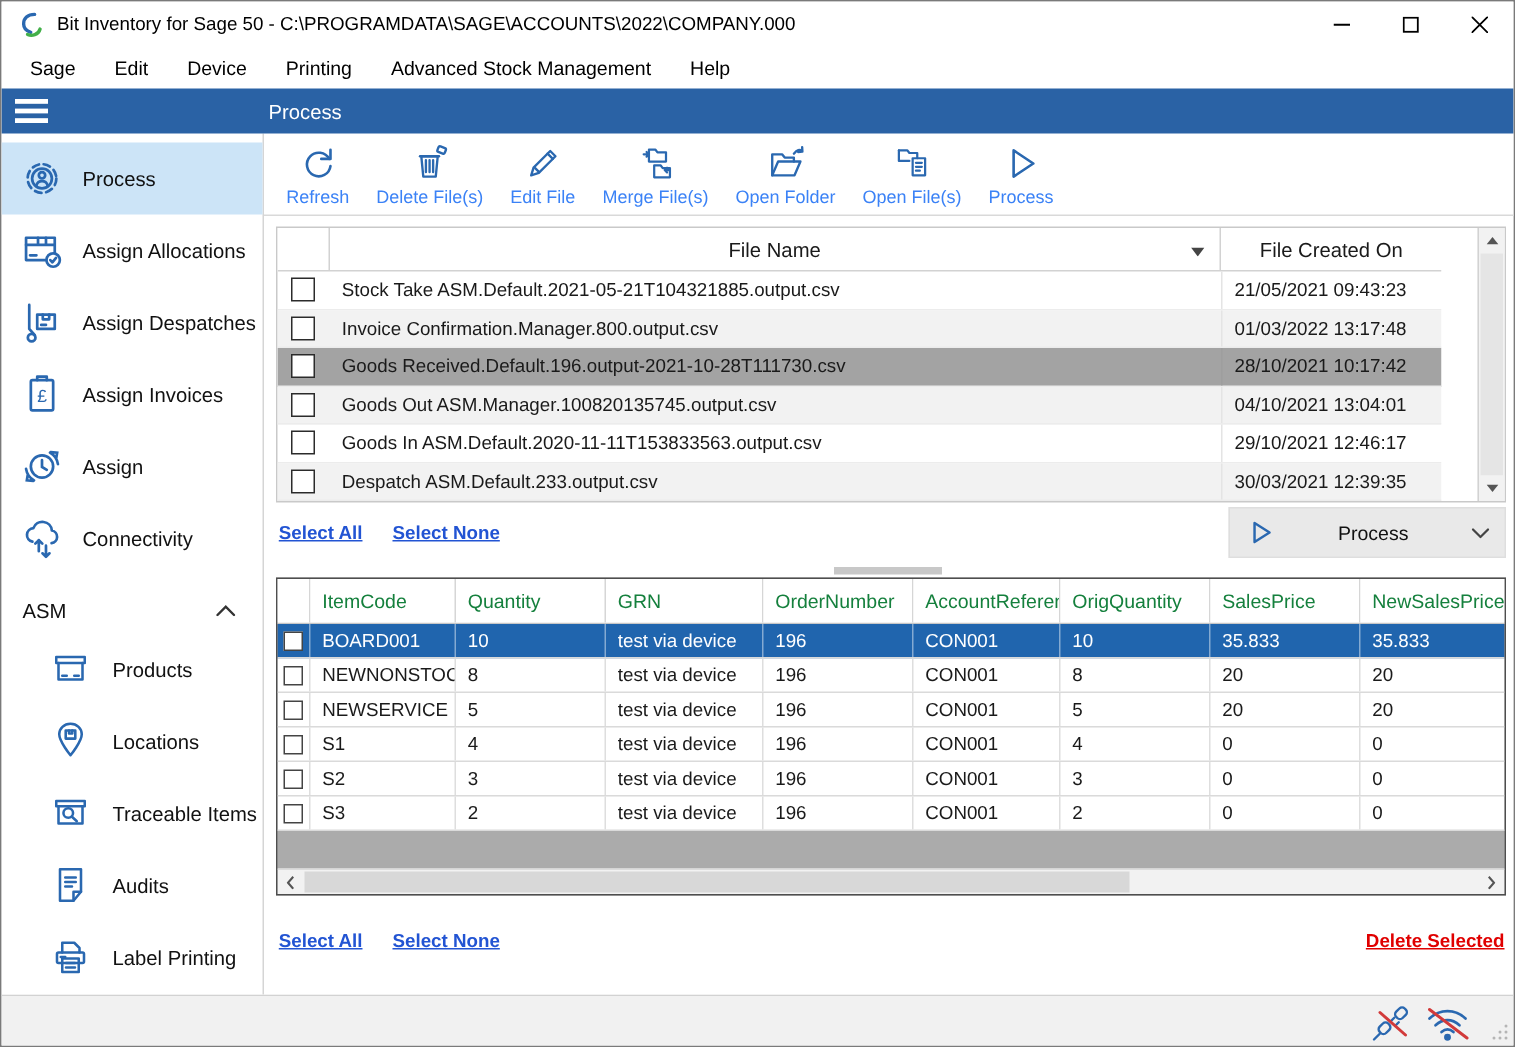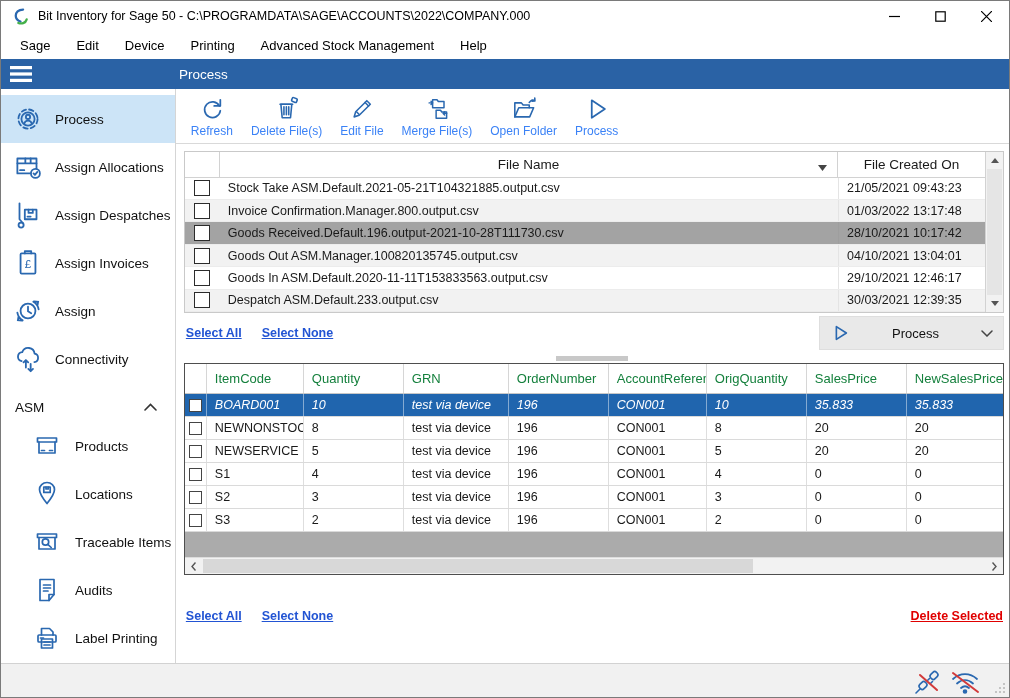--- a/index.html
+++ b/index.html
@@ -45,21 +45,21 @@
 
   
   .toolbar { height:55px; border-bottom:1px solid #d9d9d9; display:flex; align-items:center;
              padding-left:8px; gap:4px; background:#fff; }
   .tool-btn { display:flex; flex-direction:column; align-items:center; justify-content:center;
               padding:2px 7px; height:52px; cursor:default; }
   .tool-btn .ic { width:30px; height:28px; }
   .tool-btn .tlabel { font-size:12px; color:#3b82f6; margin-top:1px; white-space:nowrap; }
 
   
-  .file-panel { height:162px; margin:7px 5px 0 8px; border:1px solid #c9c9c9; display:flex; background:#fff; }
+  .file-panel { height:184px; margin:7px 5px 0 8px; border:1px solid #c9c9c9; display:flex; background:#fff;gap:24px; }
   .ftable { flex:1; display:flex; flex-direction:column; overflow:hidden; }
   .fhead { height:32px; display:flex; border-bottom:1px solid #d2d2d2; background:#fff; }
   .fh-cb { width:35px; border-right:1px solid #d2d2d2; }
   .fh-name { flex:1; position:relative; display:flex; align-items:center; justify-content:center;
              border-right:1px solid #d2d2d2; font-size:13.5px; }
   .fh-name .sort { position:absolute; right:10px; top:13px; }
   .fh-date { width:147px; display:flex; align-items:center; justify-content:center; font-size:13.5px; }
   .frow { height:28px; display:flex; align-items:center; border-bottom:1px solid #ececec; }
   .frow.alt { background:#f2f2f2; }
   .frow.sel { background:#a3a3a3; }
@@ -92,21 +92,21 @@
   .item-panel { height:212px; margin:0 5px 0 8px; border:1px solid #4e4e4e;
                 display:flex; flex-direction:column; background:#ababab; overflow:hidden; }
   .ihead { height:30px; display:flex; background:#fff; border-bottom:1px solid #c7c7c7; }
   .ih { display:flex; align-items:center; padding-left:8px; font-size:13px; color:#15803d;
         border-right:1px solid #d6d6d6; white-space:nowrap; overflow:hidden; background:#fff; }
   .irow { height:23px; display:flex; background:#fff; border-bottom:1px solid #dadada; }
   .ic-cell { display:flex; align-items:center; padding-left:8px; font-size:12.5px;
              border-right:1px solid #dedede; white-space:nowrap; overflow:hidden; }
   .icb { display:flex; align-items:center; justify-content:center; border-right:1px solid #dedede; }
   .cbx2 { width:13px; height:13px; background:#fff; border:1.4px solid #444; }
-  .irow.sel { background:#2065ae;font-style:italic; }
+  .irow.sel { background:#2065ae; }
   .irow.sel .ic-cell { color:#fff; border-right-color:rgba(255,255,255,.45); }
   .irow.sel .icb { border-right-color:rgba(255,255,255,.45); }
   .c0{width:22px} .c1{width:97px} .c2{width:100px} .c3{width:105px} .c4{width:100px}
   .c5{width:98px} .c6{width:100px} .c7{width:100px} .c8{flex:1; border-right:none;}
   .ifiller { flex:1; background:#ababab; }
   .hscroll { height:17px; background:#f2f2f2; border-top:1px solid #dcdcdc; position:relative; }
   .hs-l,.hs-r { position:absolute; top:0; width:17px; height:16px; display:flex;
                 align-items:center; justify-content:center; }
   .hs-l{left:0} .hs-r{right:0}
   .hs-thumb { position:absolute; left:18px; top:1px; height:14px; width:550px; background:#d8d8d8; }
@@ -346,20 +346,31 @@
       </div>
       <div class="tool-btn">
         <span class="ic">
           <svg viewBox="0 0 32 32" width="30" height="28" fill="none" stroke="#2a68b0" stroke-width="1.8" stroke-linecap="round" stroke-linejoin="round">
             <path d="M5.5 25V9h7.5l2 2.5h7v3"></path>
               <path d="M5.5 25l4.5-10.5h17L22.5 25z"></path>
             <path d="M22 8.5c2.5-3 4.5-3.5 6-2m.3-3 .2 3.4-3.3.3"></path>
           </svg>
         </span>
         <span class="tlabel">Open Folder</span>
+      </div>
+      <div class="tool-btn">
+        <span class="ic">
+          <svg viewBox="0 0 32 32" width="30" height="28" fill="none" stroke="#2a68b0" stroke-width="1.7" stroke-linecap="round" stroke-linejoin="round">
+            <path d="M6 6h6.5l1.5 2h6v4"></path>
+              <path d="M6 6v8h8"></path>
+            <rect x="16.5" y="12" width="9.5" height="13"></rect>
+              <path d="M19 15.5h4.5M19 18.5h4.5M19 21.5h3"></path>
+          </svg>
+        </span>
+        <span class="tlabel">Open File(s)</span>
       </div>
       <div class="tool-btn">
         <span class="ic">
           <svg viewBox="0 0 32 32" width="30" height="28" fill="none" stroke="#2a68b0" stroke-width="2" stroke-linejoin="round">
             <path d="M10 6l15 10-15 10z"></path>
           </svg>
         </span>
         <span class="tlabel">Process</span>
       </div>
     </div>

